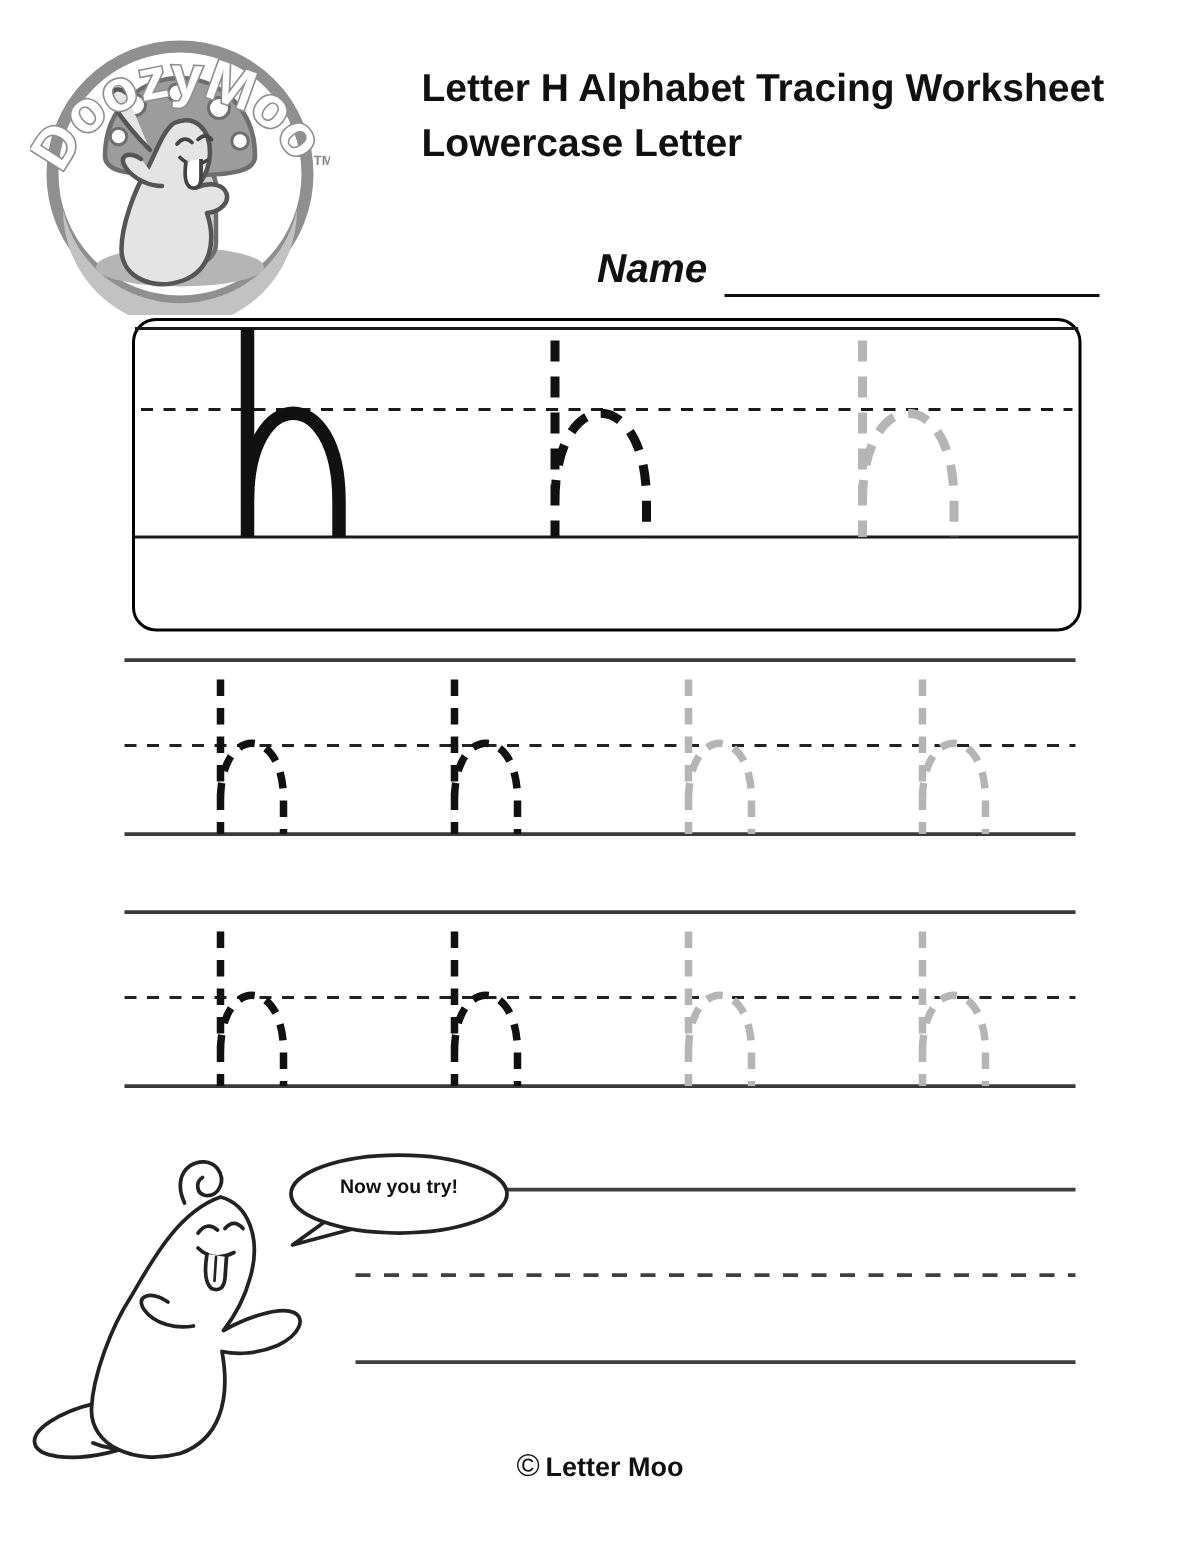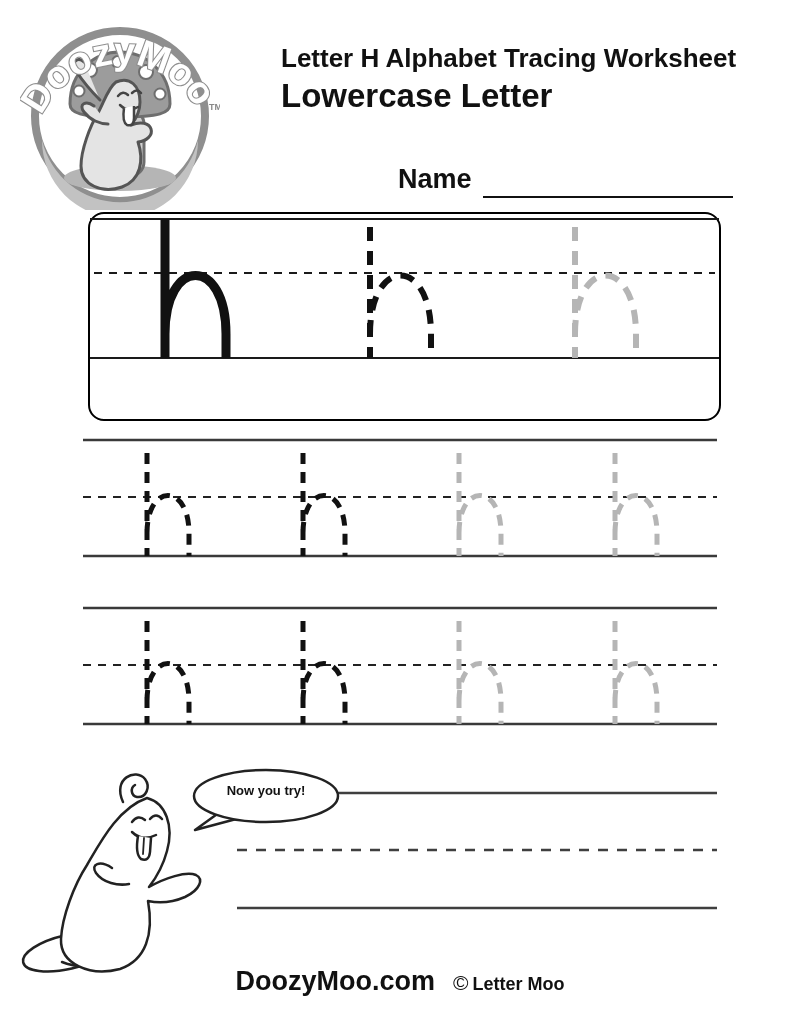--- a/index.html
+++ b/index.html
@@ -3,22 +3,22 @@
 <meta charset="utf-8">
 <style>
   html,body{margin:0;padding:0;background:#fff;}
   .page{position:relative;width:800px;height:1035px;background:#fff;overflow:hidden;
         font-family:"Liberation Sans",sans-serif;color:#111;}
   .abs{position:absolute;}
 
   
   .title-block{left:248px;top:40px;line-height:37px;margin-left:33px;}
   .title-line1{font-size:26px;font-weight:700;white-space:nowrap;}
-  .title-line2{font-size:33px;font-weight:700;white-space:nowrap;}
-  .name-row{left:398px;top:164px;font-size:27px;font-weight:700;}
+  .title-line2{font-size:26px;font-weight:700;white-space:nowrap;}
+  .name-row{left:398px;top:164px;font-size:27px;font-weight:700;font-style:italic;}
   .name-line{left:483px;top:172px;width:250px;height:24px;border-bottom:2px solid #111;}
 
   
   .example-box{left:88px;top:212px;width:629px;height:205px;border:2.5px solid #000;border-radius:16px;}
   .example-box svg{position:absolute;left:0;top:0;}
 
   
   .practice-row{left:80px;width:640px;height:135px;}
 
   
@@ -145,20 +145,19 @@
     </g>
   </svg>
 
   <svg class="abs bubble-svg" viewBox="0 0 152 72">
     <path d="M30,44 L5,62 L50,50 Z" fill="#fff" stroke="#222" stroke-width="2.5" stroke-linejoin="round"></path>
     <ellipse cx="76" cy="28" rx="72" ry="26" fill="#fff" stroke="#222" stroke-width="2.5"></ellipse>
   </svg>
   <div class="abs bubble-text">Now you try!</div>
 
   <div class="abs footer">
-    <span class="footer-site">DoozyMoo.com</span>
     <span class="footer-copy">
       <span class="c-symbol">©</span>
       <span>Letter Moo</span>
     </span>
   </div>
 
 </div>
 
 </body></html>

